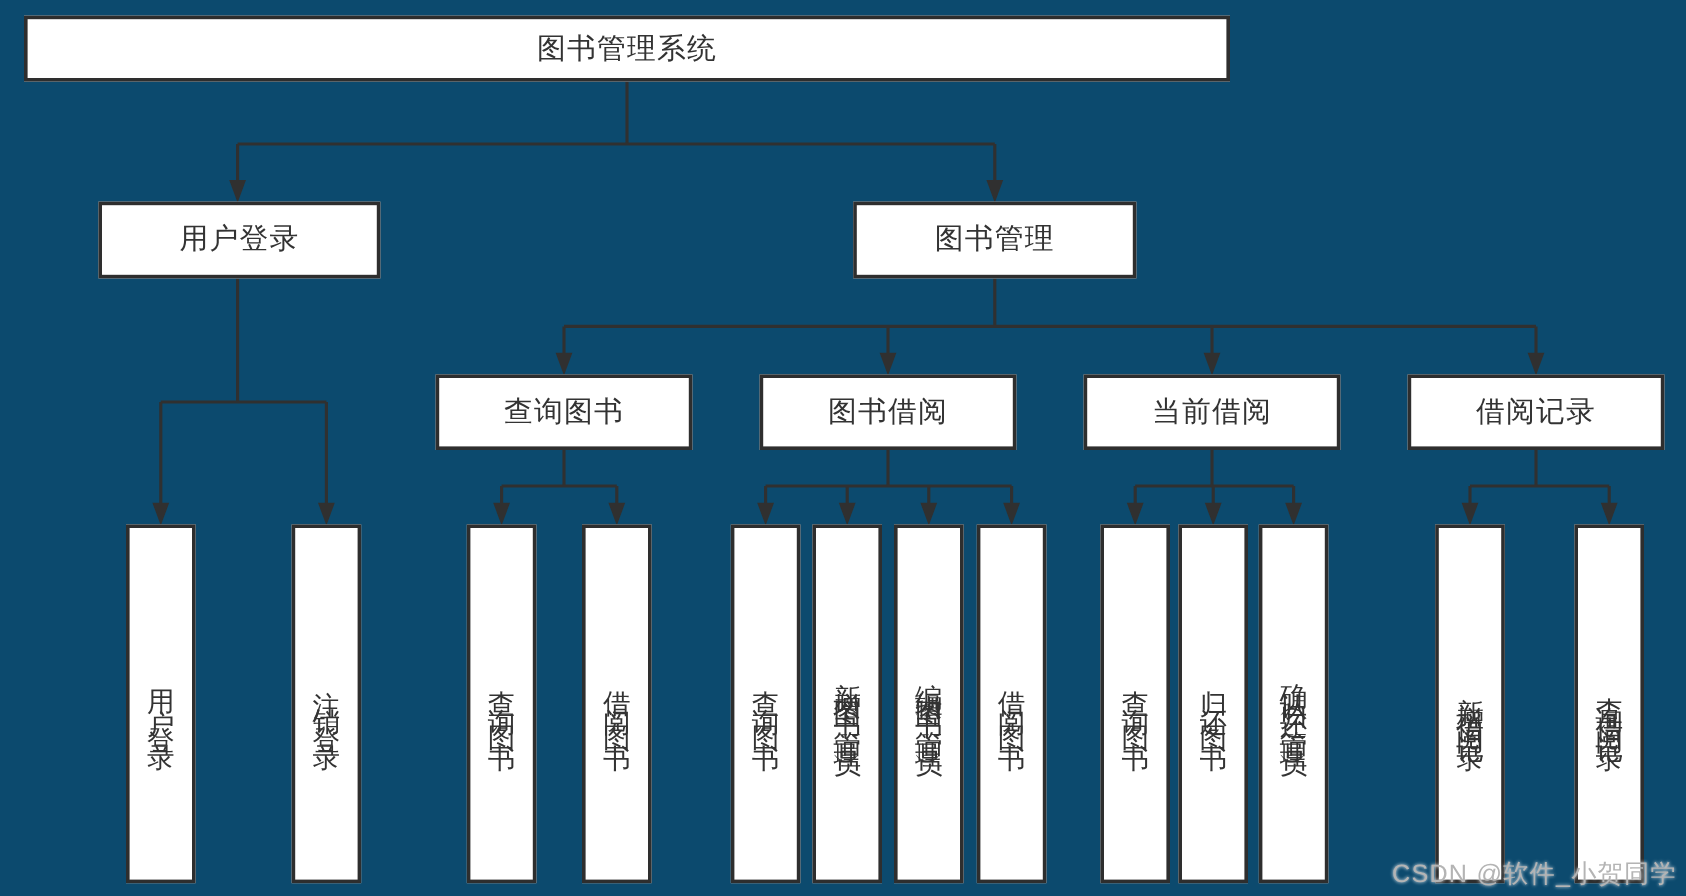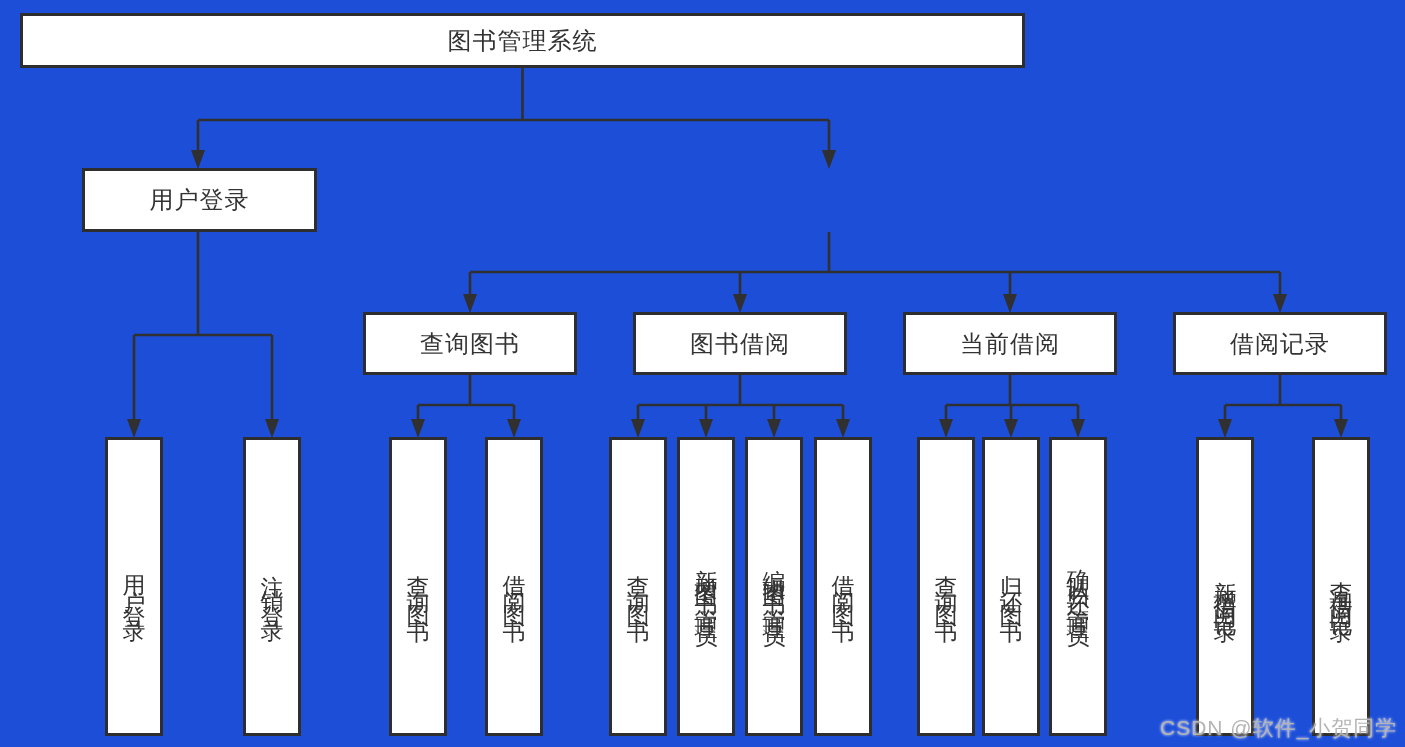--- a/index.html
+++ b/index.html
@@ -5,21 +5,21 @@
   html, body {
     margin: 0;
     padding: 0;
     background: #ffffff;
     font-family: "Liberation Sans", "DejaVu Sans", sans-serif;
   }
   .stage {
     position: relative;
     width: 1405px;
     height: 747px;
-    background: #1d4ed8;
+    background: #0c4a6e;
     overflow: hidden;
   }
   .connectors {
     position: absolute;
     left: 0;
     top: 0;
     width: 1405px;
     height: 747px;
     z-index: 1;
   }
@@ -101,20 +101,21 @@
       <polygon points="1004,419 1018,419 1011,438"></polygon>
       <polygon points="1071,419 1085,419 1078,438"></polygon>
       <polygon points="1218,419 1232,419 1225,438"></polygon>
       <polygon points="1334,419 1348,419 1341,438"></polygon>
     </g>
   </svg>
 
   <div class="node" style="left:20px; top:13px; width:1005px; height:55px;">图书管理系统</div>
 
   <div class="node" style="left:82px; top:168px; width:235px; height:64px;">用户登录</div>
+  <div class="node" style="left:711px; top:168px; width:236px; height:64px;">图书管理</div>
 
   <div class="node" style="left:363px; top:312px; width:214px; height:63px;">查询图书</div>
   <div class="node" style="left:903px; top:312px; width:214px; height:63px;">当前借阅</div>
   <div class="node" style="left:633px; top:312px; width:214px; height:63px;">图书借阅</div>
   <div class="node" style="left:1173px; top:312px; width:214px; height:63px;">借阅记录</div>
 
   <div class="node leaf loose" style="left:105px; top:437px; width:58px; height:299px;">用户登录</div>
   <div class="node leaf loose" style="left:243px; top:437px; width:58px; height:299px;">注销登录</div>
 
   <div class="node leaf loose" style="left:389px; top:437px; width:58px; height:299px;">查询图书</div>

